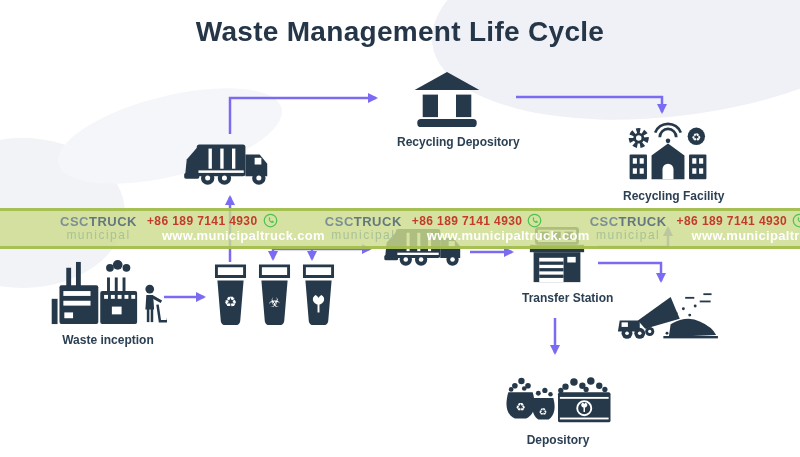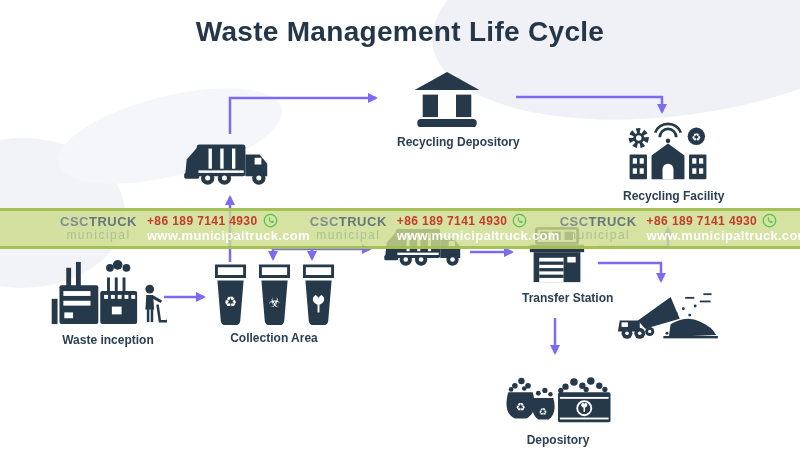--- a/index.html
+++ b/index.html
@@ -38,21 +38,21 @@
     padding:0 62px 0 60px;
   }
   .wm-unit{display:flex;align-items:center;gap:10px;}
   .wm-logo{text-align:center;line-height:1.05;}
   .wm-logo-main{font-size:13px;font-weight:bold;color:#64777f;letter-spacing:.5px;}
   .wm-logo-main .wm-csc{color:#7d8f96;}
   .wm-logo-sub{font-size:12px;color:#a9c295;letter-spacing:1.5px;}
   .wm-contact{text-align:left;line-height:1.2;}
   .wm-phone-row{display:flex;align-items:center;gap:5px;}
   .wm-phone{font-size:12px;font-weight:bold;color:#c43a2b;letter-spacing:.4px;}
-  .wm-site{font-size:13px;font-weight:bold;color:#ffffff;letter-spacing:.3px;}
+  .wm-site{font-size:13px;font-weight:bold;color:#ffffff;letter-spacing:.3px;margin-left:15px;}
   .wm-wa{display:inline-flex;}
   .sym{font-family:"DejaVu Sans",sans-serif;}
 </style>
 </head>
 <body>
 
 <div id="stage">
 
   <div class="blob tr"></div>
   <div class="blob lf"></div>
@@ -197,21 +197,20 @@
       <svg width="35" height="66" viewBox="0 0 36 68">
         <path d="M3.5 4 h29 v11 h-29 z" fill="none" stroke="#26394a" stroke-width="3"></path>
         <path d="M4.5 19 L31.5 19 L28 61 a5 5 0 0 1 -5 4 h-10 a5 5 0 0 1 -5 -4 Z" fill="#26394a"></path>
         <g>
           <path d="M18 52 v-10" stroke="#fff" stroke-width="2" fill="none"></path>
           <path d="M18 44 c-6 -1 -8 -7 -3 -10 c4.5 2.5 4.5 7 3 10 z" fill="#fff"></path>
           <path d="M18 44 c6 -1 8 -7 3 -10 c-4.5 2.5 -4.5 7 -3 10 z" fill="#fff"></path>
         </g>
       </svg>
     </div>
-    <div class="lbl">Collection Area</div>
   </div>
 
   <div class="node" style="left:382px;top:221px;width:92px;">
     <svg width="92" height="48" viewBox="0 0 120 62">
       <g fill="#26394a">
         <path d="M6 28 L20 12 L20 48 L4 48 Z"></path>
         <rect x="3" y="44" width="18" height="7" rx="2"></rect>
         <rect x="18" y="10" width="58" height="38" rx="3"></rect>
         <path d="M76 22 h17 l9 11 v15 h-26 z"></path>
         <circle cx="31" cy="50" r="8"></circle>

